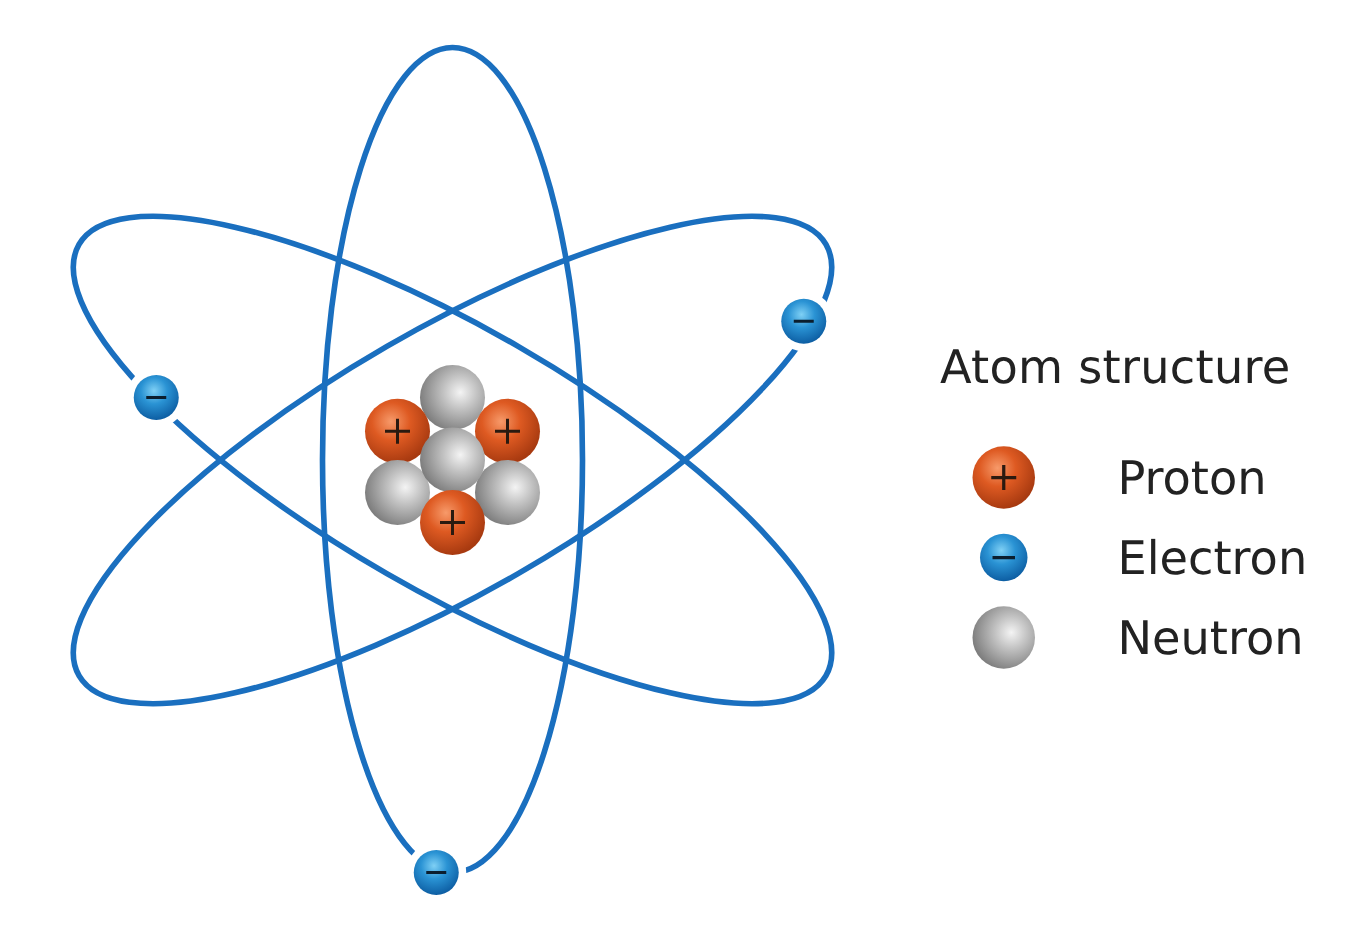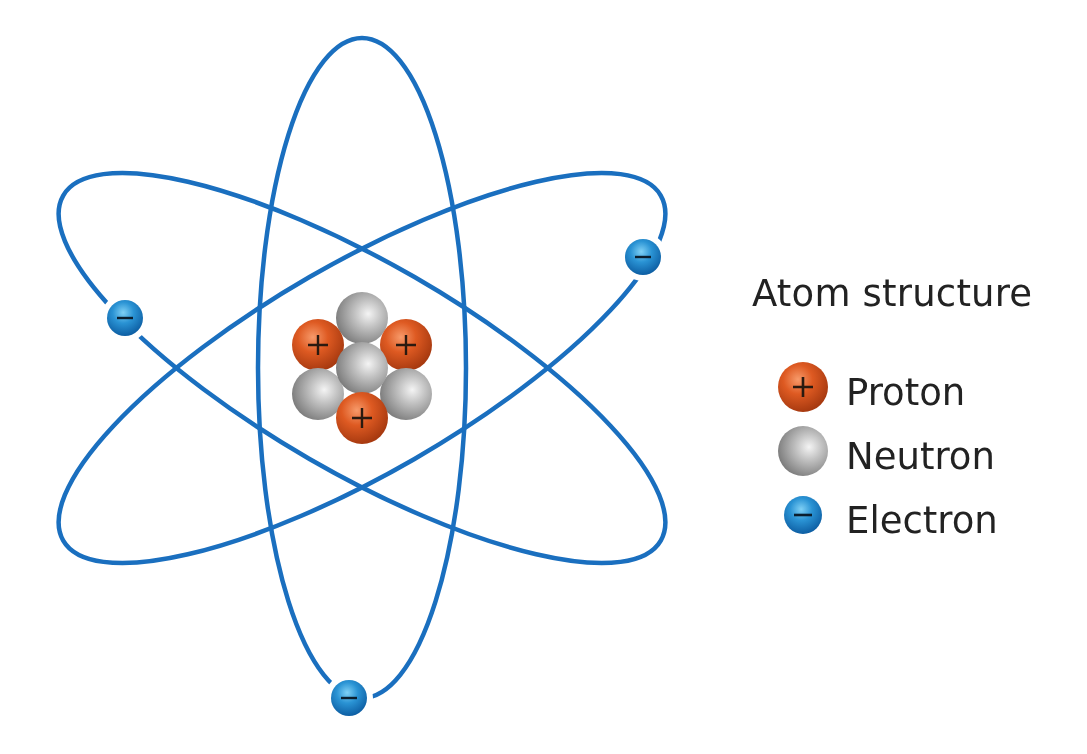--- a/index.html
+++ b/index.html
@@ -1,20 +1,20 @@
 <!DOCTYPE html>
 <html><head>
 <meta charset="utf-8">
 <style>
   html, body { margin:0; padding:0; background:#ffffff; }
   body { width:1087px; height:754px; position:relative; overflow:hidden; font-family:"DejaVu Sans", sans-serif; }
   #diagram { position:absolute; left:0; top:0; width:1087px; height:754px; }
   .legend { position:absolute; left:752px; top:272px; }
   .legend-title { font-size:37px; color:#222; letter-spacing:0.2px; margin:0 0 35px 0; white-space:nowrap; }
-  .legend-item { display:flex; align-items:flex-end; height:64px; margin-left:24px; }
+  .legend-item { display:flex; align-items:center; height:64px; margin-left:24px;gap:48px; }
   .legend-item svg { width:54px; height:54px; flex:0 0 54px; }
   .legend-label { font-size:37px; color:#222; margin-left:16px; white-space:nowrap; }
 </style>
 </head>
 <body>
 
 <svg id="diagram" viewBox="0 0 1087 754" xmlns="http://www.w3.org/2000/svg">
   <defs>
     <radialGradient id="gProton" cx="40%" cy="35%" r="65%">
       <stop offset="0%" stop-color="#f79a6a"></stop>
@@ -89,25 +89,25 @@
   <div class="legend-item">
     <svg viewBox="0 0 54 54">
       <circle cx="27" cy="27" r="25" fill="url(#gProton)"></circle>
       <path d="M17 27 H37 M27 17 V37" stroke="#2a1a10" stroke-width="2.6"></path>
     </svg>
     <span class="legend-label">Proton</span>
   </div>
 
   <div class="legend-item">
     <svg viewBox="0 0 54 54">
-      <circle cx="27" cy="27" r="25" fill="url(#gNeutron)"></circle>
-    </svg>
-    <span class="legend-label">Neutron</span>
-  </div>
-
-  <div class="legend-item">
-    <svg viewBox="0 0 54 54">
       <circle cx="27" cy="27" r="19" fill="url(#gElectron)"></circle>
       <path d="M18 27 H36" stroke="#0b1e2e" stroke-width="2.6"></path>
     </svg>
     <span class="legend-label">Electron</span>
   </div>
+
+  <div class="legend-item">
+    <svg viewBox="0 0 54 54">
+      <circle cx="27" cy="27" r="25" fill="url(#gNeutron)"></circle>
+    </svg>
+    <span class="legend-label">Neutron</span>
+  </div>
 </div>
 
 </body></html>

